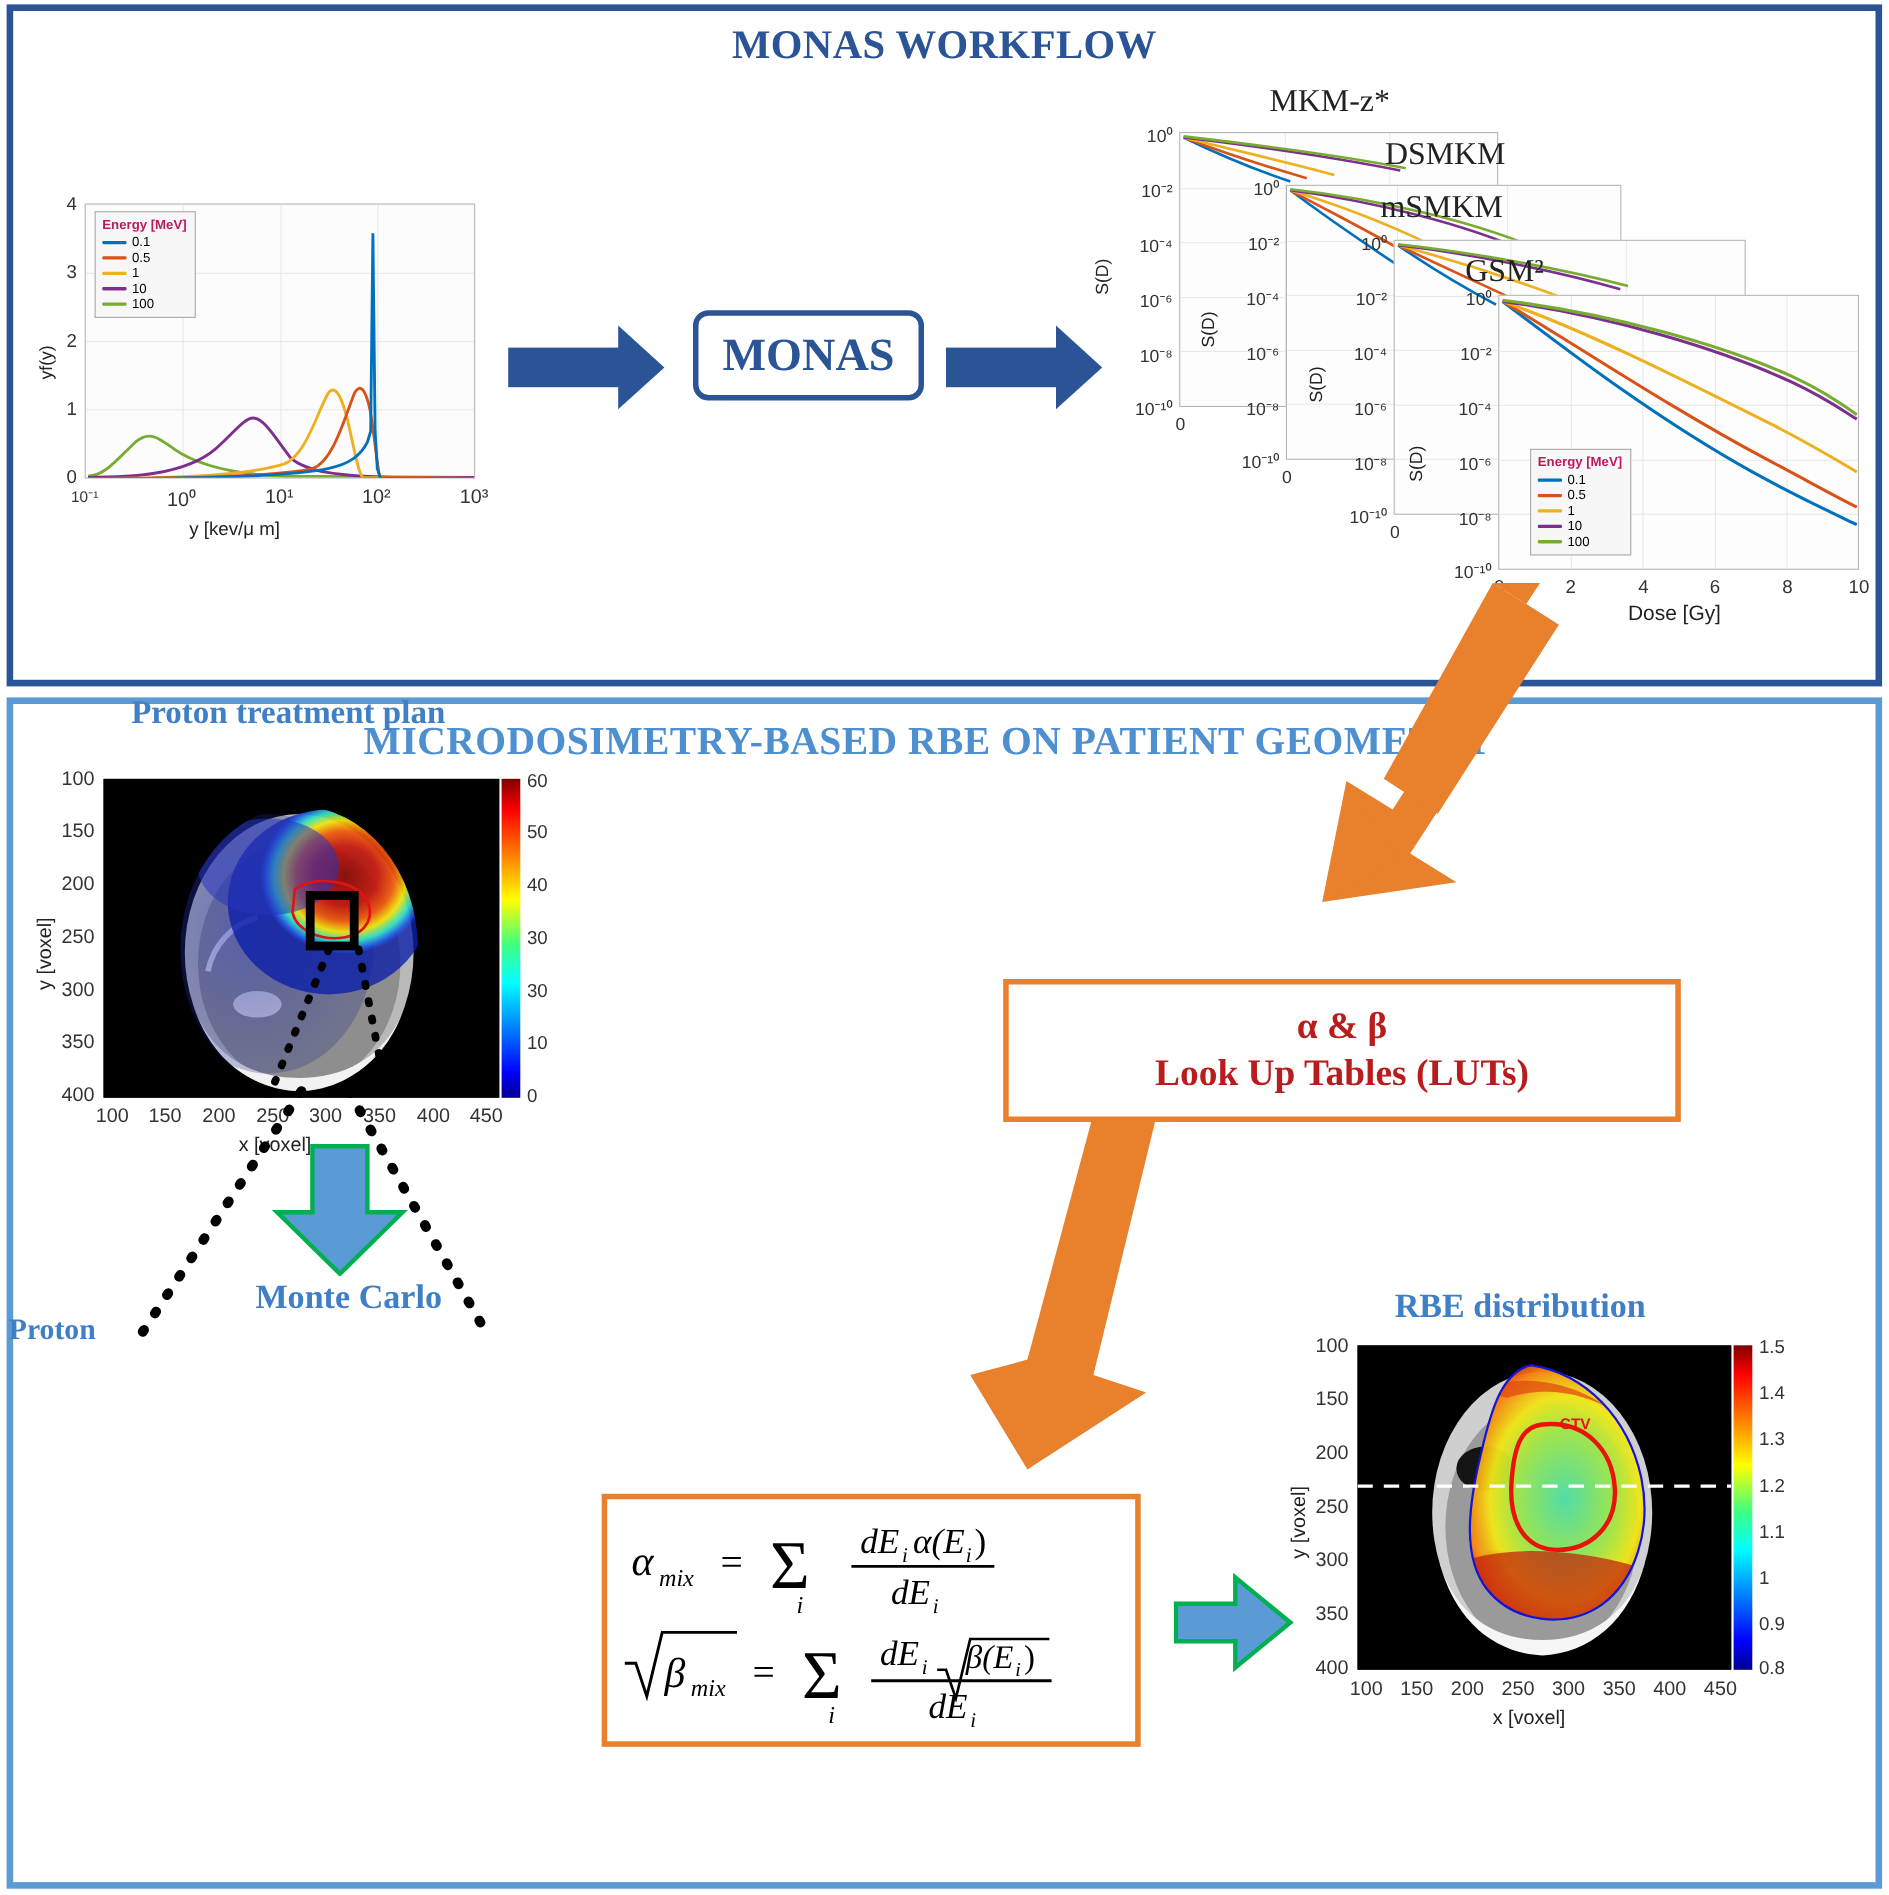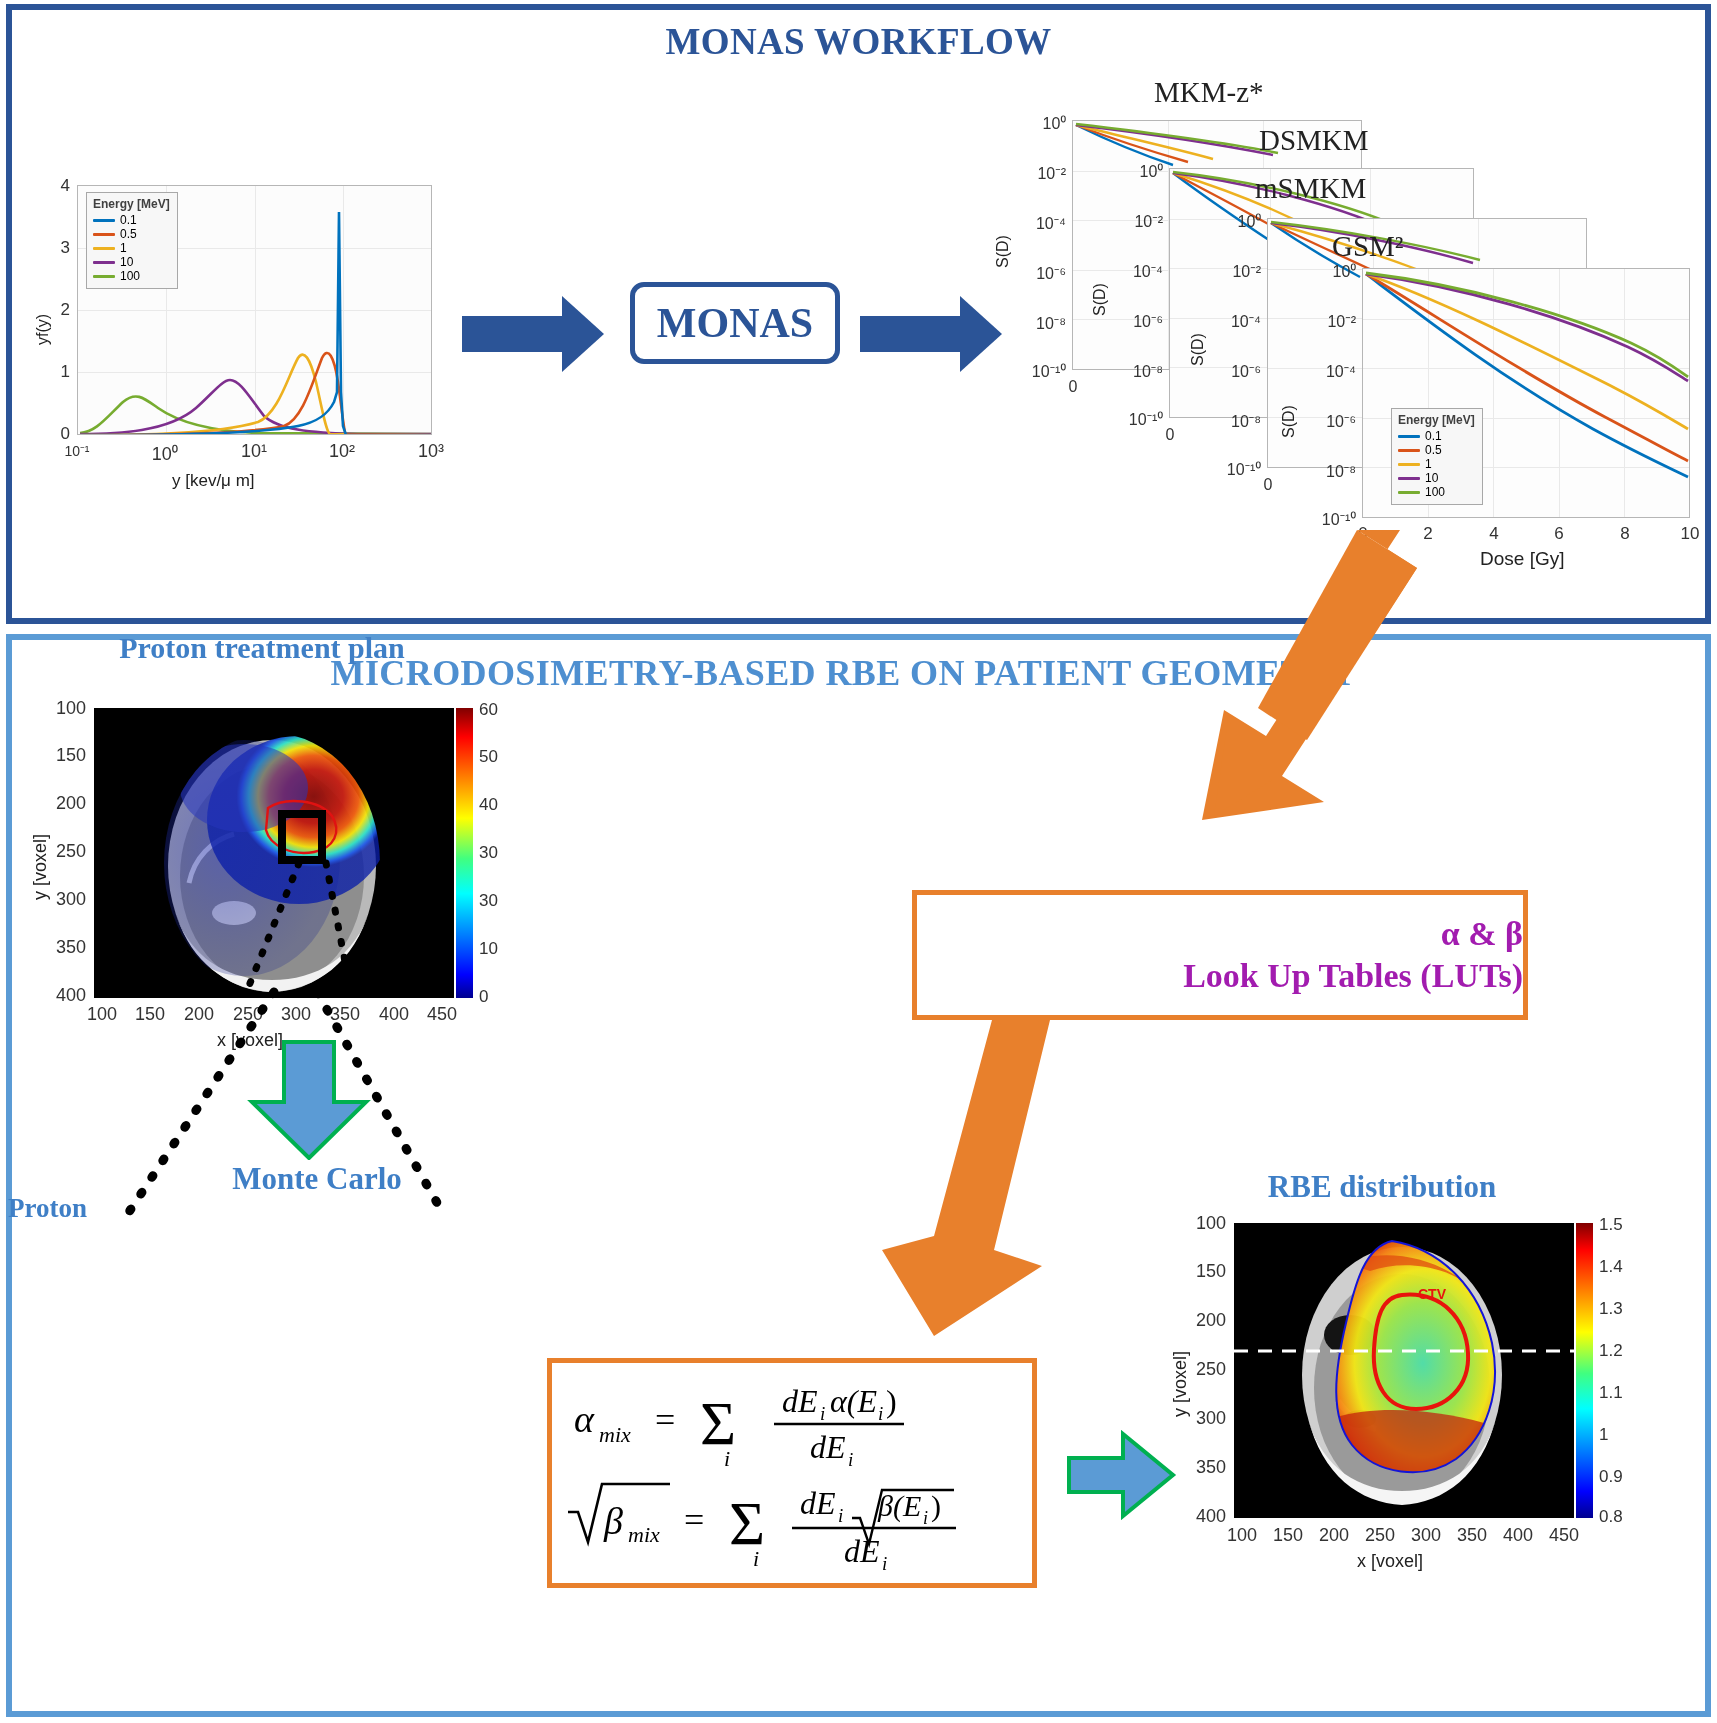--- a/index.html
+++ b/index.html
@@ -87,21 +87,21 @@
 
   
   .legend {
     position: absolute;
     background: #f7f7f7;
     border: 1px solid #a8a8a8;
     font-family: "Liberation Sans", sans-serif;
     padding: 4px 7px 5px 6px;
     z-index: 5;
   }
-  .legend .lg-title { font-weight: bold; color: #404040; margin-bottom: 2px; }
+  .legend .lg-title { font-weight: bold; color: #be185d; margin-bottom: 2px; }
   .legend .lg-row { display: flex; align-items: center; gap: 5px; }
   .legend .lg-swatch { display: inline-block; height: 3px; border-radius: 1px; }
   .legend .lg-label { color: #000; }
 
   
   .arrow-blue-right {
     position: absolute;
     background: #2B5497;
   }
   .arrow-head-right {
@@ -116,22 +116,22 @@
     background: #fff;
     display: flex; align-items: center; justify-content: center;
     color: #2B5497; font-weight: bold;
   }
 
   .lut-box {
     position: absolute;
     border: 5px solid #E8802C;
     background: #fff;
     display: flex; flex-direction: column;
-    align-items: flex-end; justify-content: center;
-    color: #a21caf; font-weight: bold; text-align: center;
+    align-items: center; justify-content: center;
+    color: #b91c1c; font-weight: bold; text-align: center;
     line-height: 1.25;
   }
   .eq-box {
     position: absolute;
     border: 5px solid #E8802C;
     background: #fff;
   }
 
   
   .ct {

